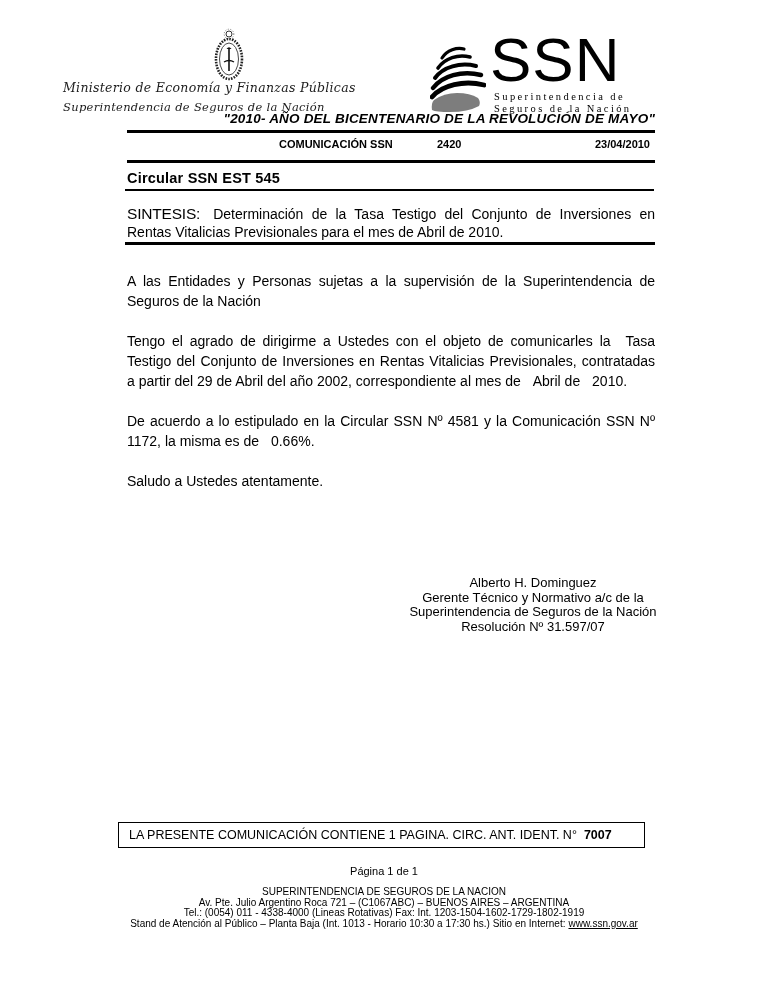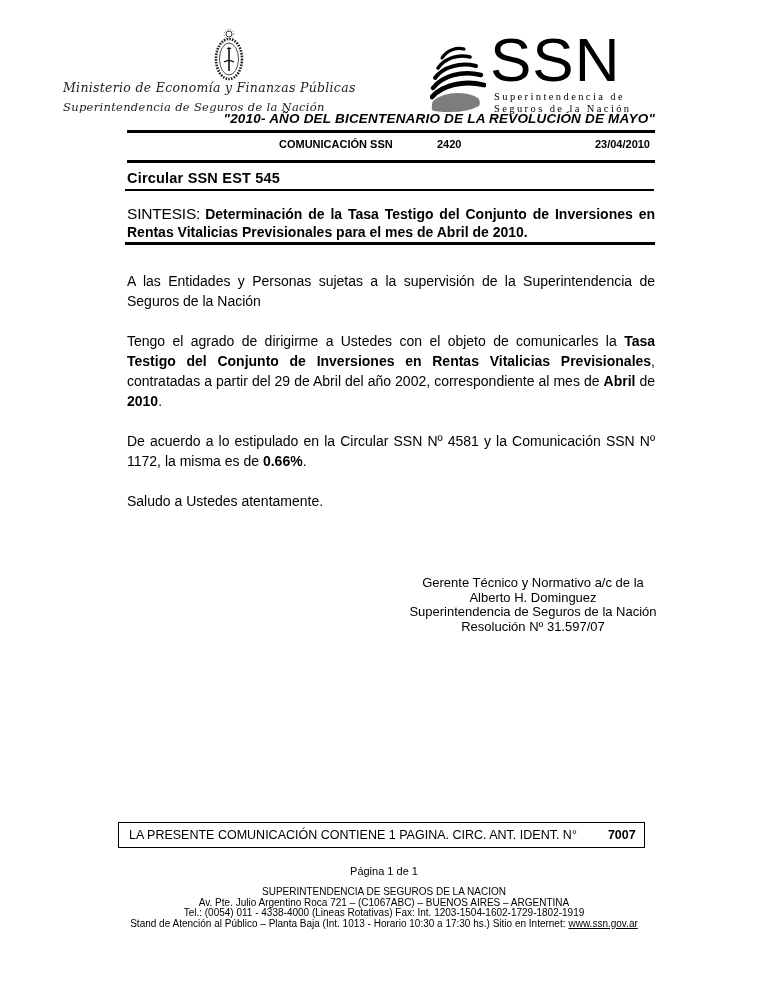--- a/index.html
+++ b/index.html
@@ -42,36 +42,36 @@
   .doc-number { position:absolute; left:310px; top:0; }
   .doc-date   { position:absolute; right:5px;  top:0; }
 
   .circular { position:absolute; left:127px; top:170px; font-weight:bold; font-size:14.5px;
               letter-spacing:.2px; }
 
   
   .sintesis { position:absolute; left:127px; top:205px; width:528px;
               font-size:14px; line-height:18px; text-align:justify; }
   .sintesis .label { font-size:15.5px; font-weight:normal; margin-right:5px; letter-spacing:-.2px; }
-  .b { font-weight:bold; }
+  .b { font-weight:normal;margin-left:8px; }
 
   
   .body-text { position:absolute; left:127px; top:271px; width:528px;
                font-size:14px; line-height:20px; text-align:justify; }
   .body-text p { margin:0 0 20px 0; }
 
   
   .signature { position:absolute; left:400px; top:576px; width:266px; text-align:center;
                font-size:13px; line-height:14.5px; }
 
   
   .notice-box { position:absolute; left:118px; top:822px; width:527px; height:26px;
                 border:1px solid #000; box-sizing:border-box;
                 display:flex; align-items:center; padding-left:10px;
-                font-size:12.5px; white-space:nowrap;gap:24px; }
+                font-size:12.5px; white-space:nowrap; }
   .notice-box .num { font-weight:bold; margin-left:7px; }
 
   
   .page-indicator { position:absolute; left:0; width:768px; top:865px; text-align:center;
                     font-size:11px; }
   .footer { position:absolute; left:0; width:768px; top:887px; text-align:center;
             font-size:10px; line-height:10.5px; }
   .footer .pref { margin-right:3px; }
   .footer a.site { color:#000; text-decoration:underline; cursor:pointer; }
 </style>
@@ -134,22 +134,22 @@
   <div class="rule rule-4"></div>
 
   <div class="body-text">
     <p>A las Entidades y Personas sujetas a la supervisión de la Superintendencia de Seguros de la Nación</p>
     <p><span>Tengo el agrado de dirigirme a Ustedes con el objeto de comunicarles la </span><span class="b">Tasa Testigo del Conjunto de Inversiones en Rentas Vitalicias Previsionales</span><span>, contratadas a partir del 29 de Abril del año 2002, correspondiente al mes de </span><span class="b">Abril</span><span> de </span><span class="b">2010</span><span>.</span></p>
     <p><span>De acuerdo a lo estipulado en la Circular SSN Nº 4581 y la Comunicación SSN Nº 1172, la misma es de </span><span class="b">0.66%</span><span>.</span></p>
     <p>Saludo a Ustedes atentamente.</p>
   </div>
 
   <div class="signature">
+    <div>Alberto H. Dominguez</div>
     <div>Gerente Técnico y Normativo a/c de la</div>
-    <div>Alberto H. Dominguez</div>
     <div>Superintendencia de Seguros de la Nación</div>
     <div>Resolución Nº 31.597/07</div>
   </div>
 
   <div class="notice-box">
     <span>LA PRESENTE COMUNICACIÓN CONTIENE 1 PAGINA. CIRC. ANT. IDENT. N°</span>
     <span class="num">7007</span>
   </div>
 
   <div class="page-indicator">Página 1 de 1</div>

